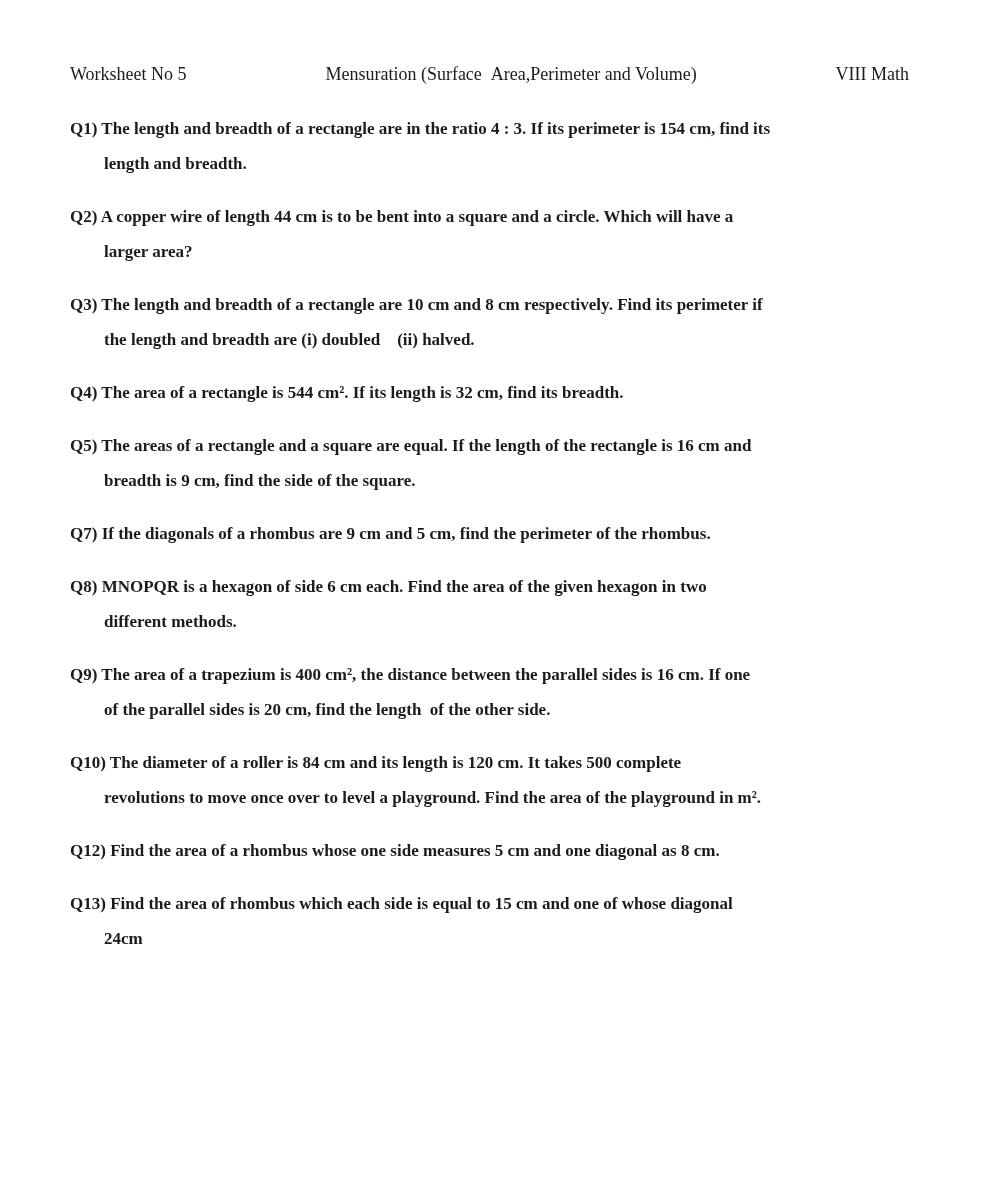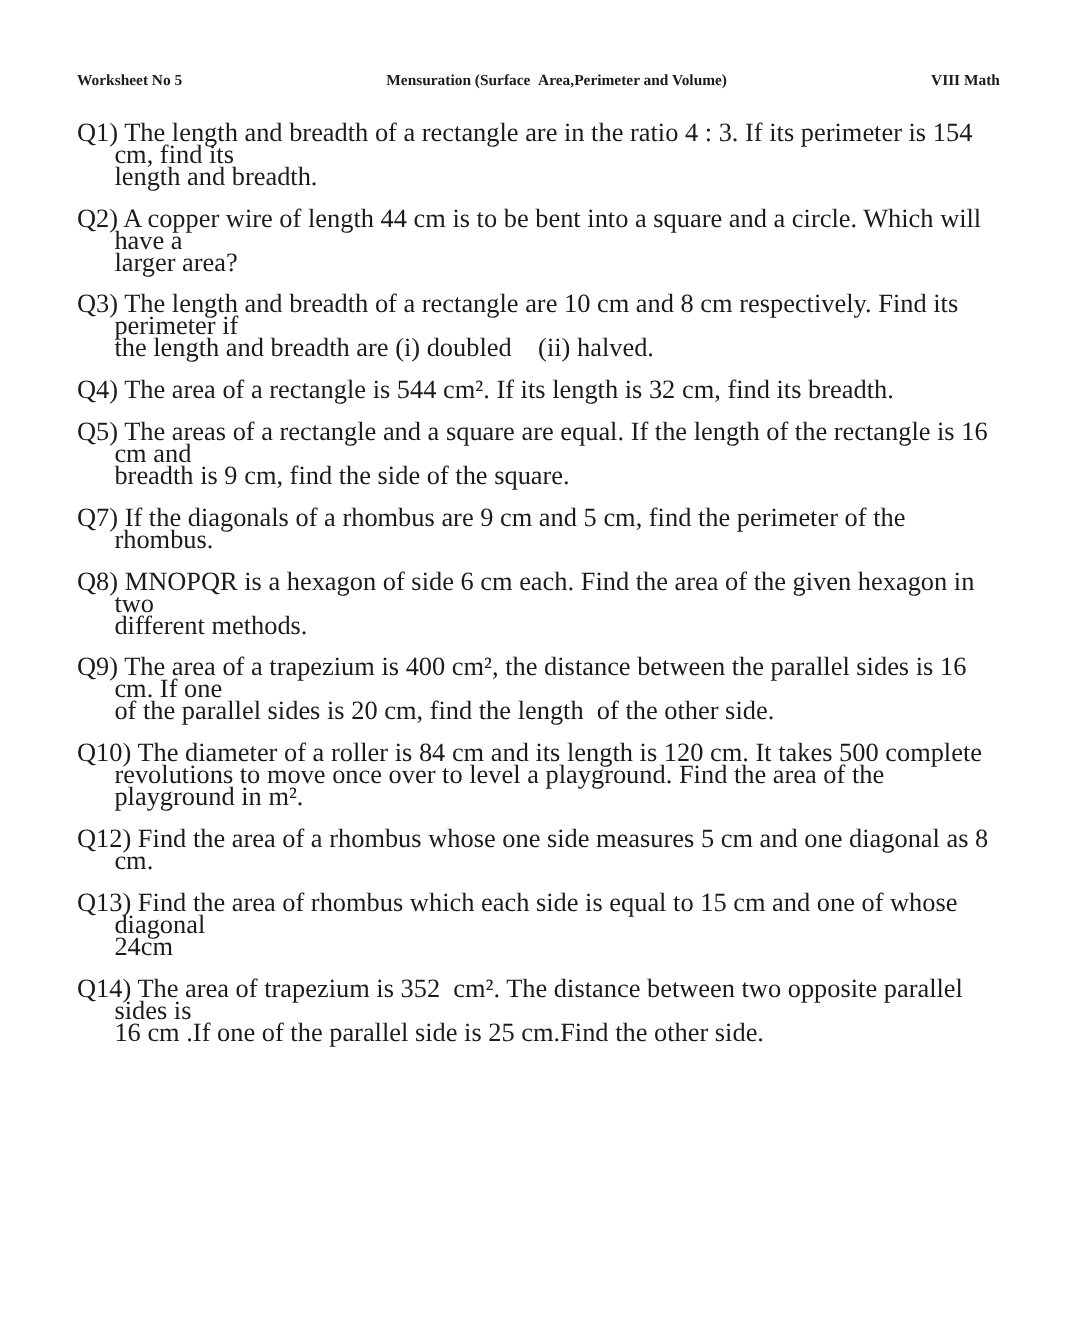--- a/index.html
+++ b/index.html
@@ -18,32 +18,33 @@
     box-sizing: border-box;
     width: 983px;
     height: 1200px;
     padding: 62px 74px 0 70px;
     background: #ffffff;
   }
   .header {
     display: flex;
     justify-content: space-between;
     align-items: baseline;
-    font-weight: bold;
-    font-size: 14px;
+    font-weight: normal;
+    font-size: 18px;
     line-height: 24px;
     margin-bottom: 25px;
     white-space: pre-line;
   }
   .question {
-    font-size: 24px;
-    line-height: 20px;
+    font-size: 17px;
+    line-height: 35px;
     margin: 0 0 18px 0;
     padding-left: 34px;
     text-indent: -34px;
+    font-weight: bold;
   }
   .qtext {
     white-space: pre-line;
   }
 </style>
 </head>
 <body>
 
 <div class="page">
 
@@ -78,17 +79,15 @@
 
   <div class="question"><span class="qnum">Q10)</span> <span class="qtext">The diameter of a roller is 84 cm and its length is 120 cm. It takes 500 complete
 revolutions to move once over to level a playground. Find the area of the playground in m².</span></div>
 
 
   <div class="question"><span class="qnum">Q12)</span> <span class="qtext">Find the area of a rhombus whose one side measures 5 cm and one diagonal as 8 cm.</span></div>
 
   <div class="question"><span class="qnum">Q13)</span> <span class="qtext">Find the area of rhombus which each side is equal to 15 cm and one of whose diagonal
 24cm</span></div>
 
-  <div class="question"><span class="qnum">Q14)</span> <span class="qtext">The area of trapezium is 352 &nbsp;cm². The distance between two opposite parallel sides is
-16 cm .If one of the parallel side is 25 cm.Find the other side.</span></div>
 
 
 </div>
 
 </body></html>

